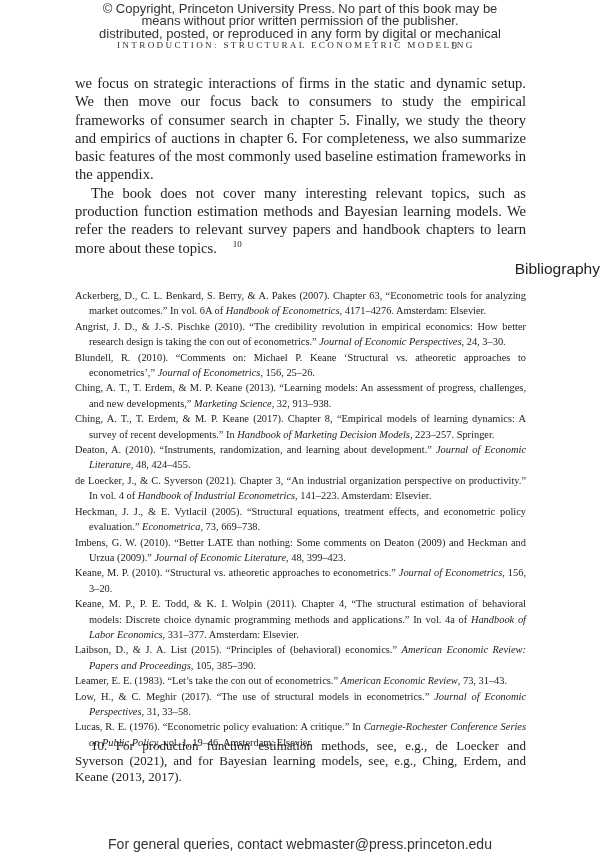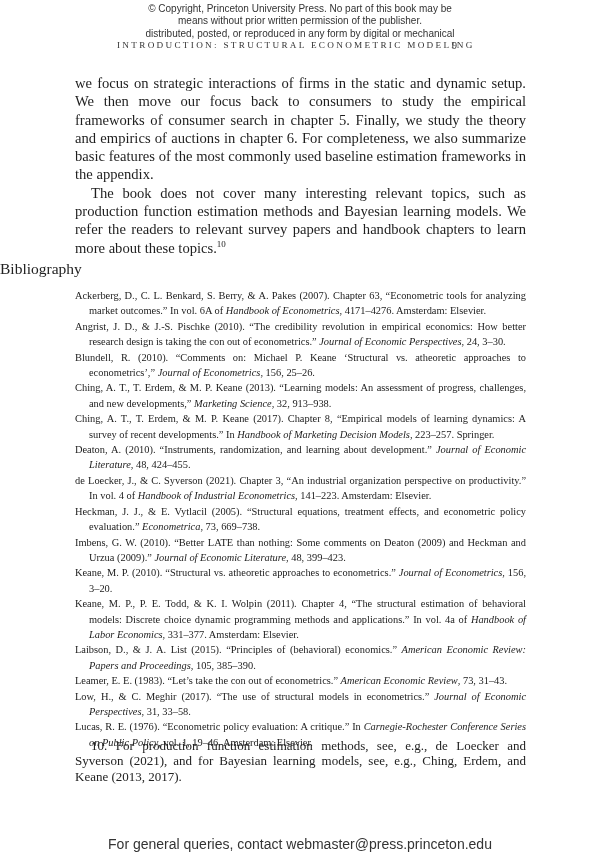--- a/index.html
+++ b/index.html
@@ -1,37 +1,37 @@
 <!DOCTYPE html>
 <html><head>
 <meta charset="utf-8">
 <style>
   html, body { margin: 0; padding: 0; background: #ffffff; }
   body { width: 600px; height: 857px; position: relative; overflow: hidden; color: #1e1e1e; }
   .copyright {
     position: absolute; top: 3px; left: 0; width: 600px; text-align: center;
-    font-family: "Liberation Sans", sans-serif; font-size: 10px; line-height: 12.4px; color: #333;
+    font-family: "Liberation Sans", sans-serif; font-size: 13px; line-height: 12.4px; color: #333;
   }
   .running-head {
     position: absolute; top: 40px; left: 0; width: 600px;
     font-family: "Liberation Serif", serif; font-size: 9.2px; letter-spacing: 2.3px; color: #333;
   }
   .running-head .rh-title { position: absolute; left: 117px; }
   .running-head .rh-page { position: absolute; left: 452px; letter-spacing: 0; font-size: 10px; }
   .body-text {
     position: absolute; top: 74px; left: 75px; width: 451px;
     font-family: "Liberation Serif", serif; font-size: 14.6px; line-height: 18.3px;
     text-align: justify; color: #1e1e1e;
   }
   .body-text p { margin: 0; }
   .body-text p.indent { text-indent: 16px; }
-  .body-text sup { font-size: 9px; line-height: 0; vertical-align: 6px; }
+  .body-text sup { font-size: 9px; line-height: 0; vertical-align: 6px; margin-left: 16px; }
   .bib-heading {
-    position: absolute; top: 260px; left: 0; width: 600px; text-align: left;
-    font-family: Liberation Serif, serif; font-size: 15.5px; color: #222;
+    position: absolute; top: 260px; left: 0; width: 600px; text-align: right;
+    font-family: Liberation Sans, sans-serif; font-size: 15.5px; color: #222;
   }
   .bib-list {
     position: absolute; top: 288px; left: 75px; width: 451px;
     font-family: "Liberation Serif", serif; font-size: 10.4px; line-height: 15.4px; color: #222;
   }
   .bib-entry { padding-left: 14px; text-indent: -14px; text-align: justify; margin: 0; }
   .bib-entry i { font-style: italic; }
   .footnote {
     position: absolute; top: 738px; left: 75px; width: 451px;
     font-family: "Liberation Serif", serif; font-size: 13px; line-height: 15.4px;

